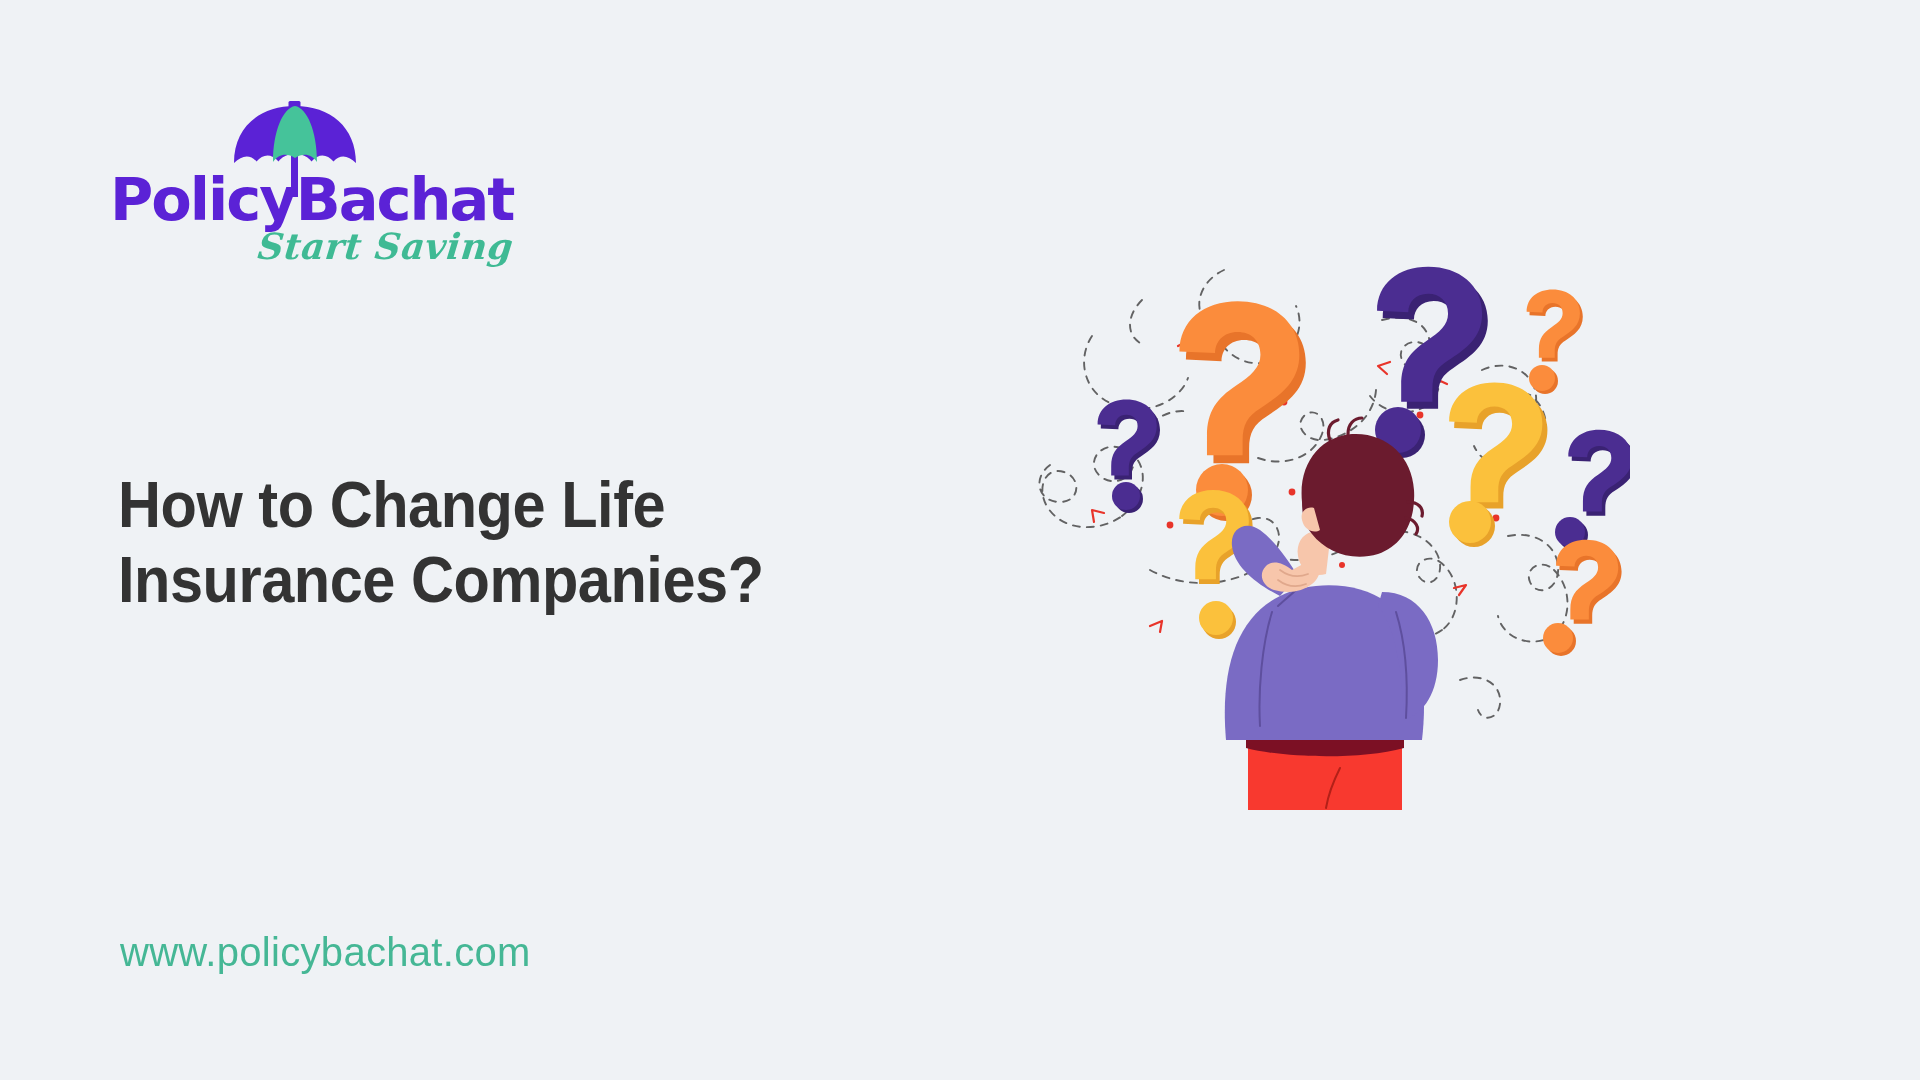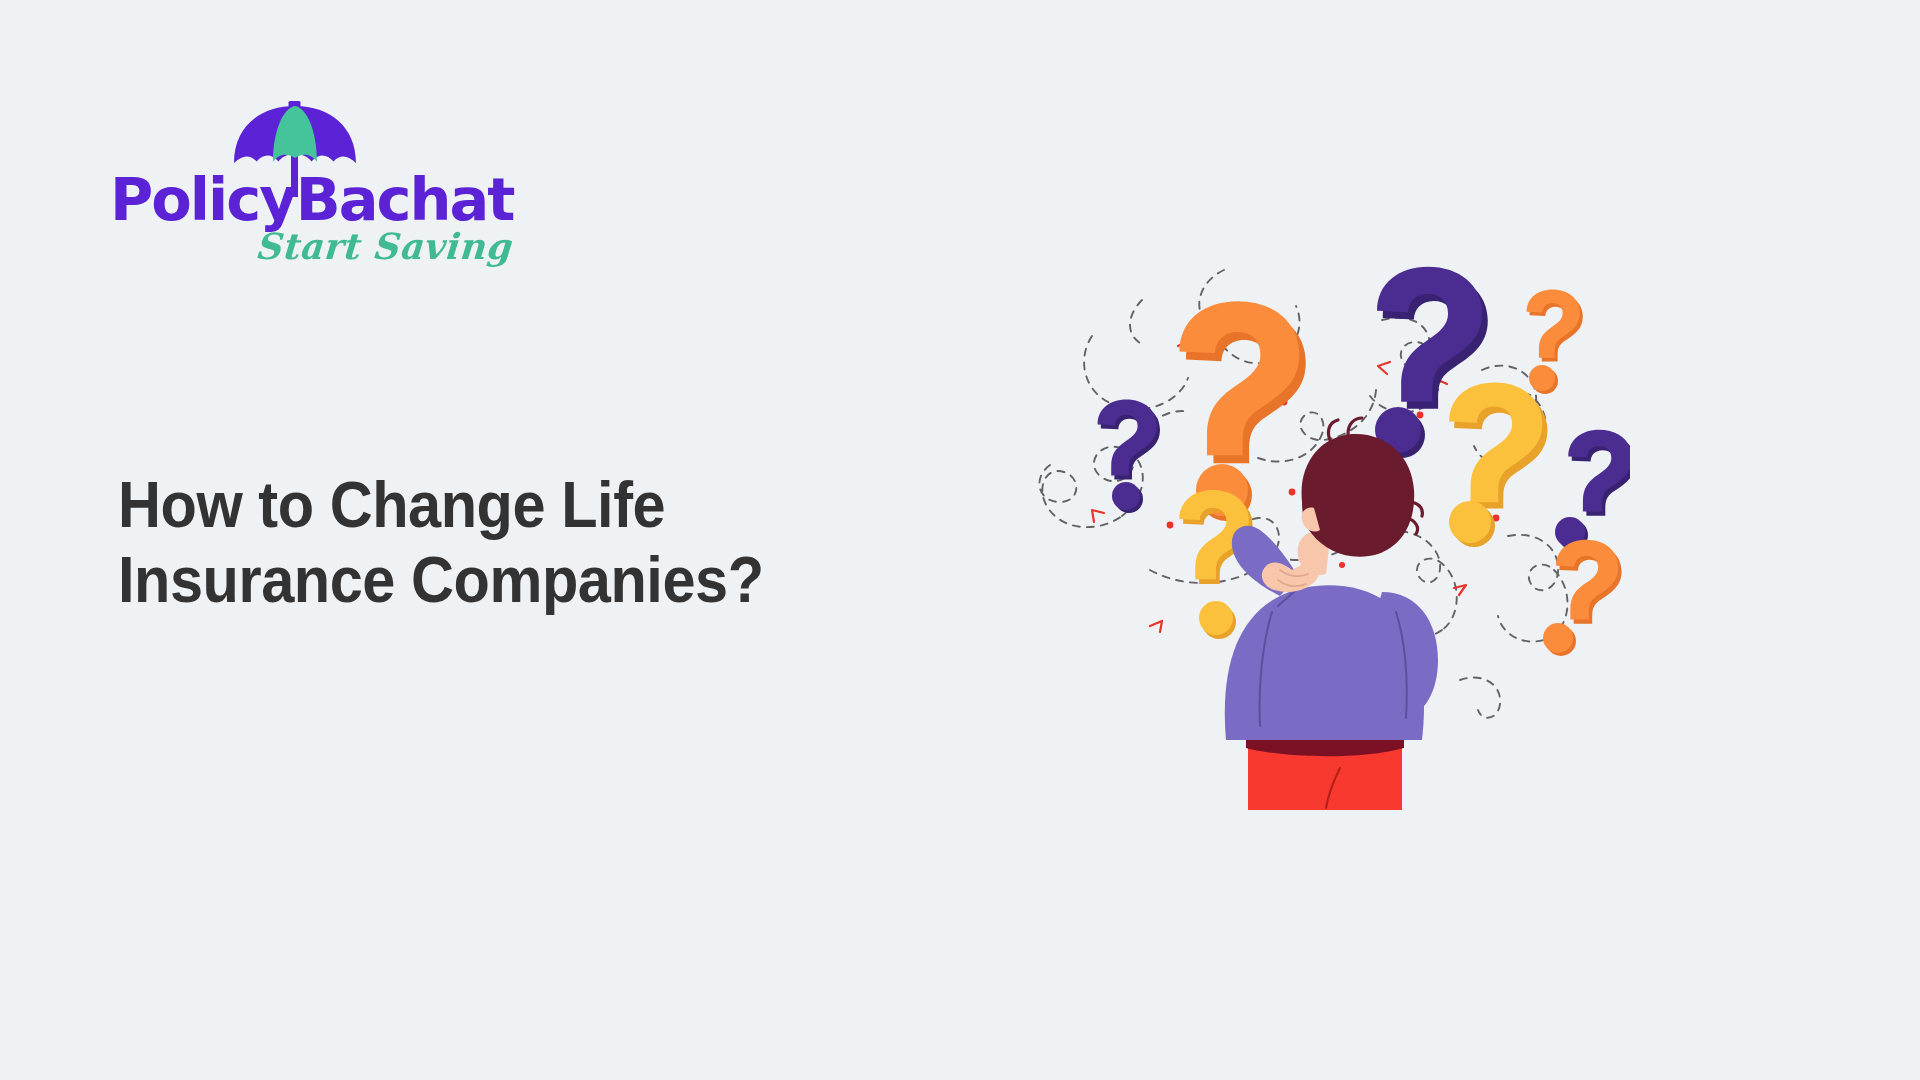--- a/index.html
+++ b/index.html
@@ -145,20 +145,21 @@
     <div class="logo-wordmark">PolicyBachat</div>
 
     <div class="logo-tagline">Start Saving</div>
   </div>
 
   <h1 class="headline">
     <span class="headline-line">How to Change Life</span>
     <span class="headline-line">Insurance Companies?</span>
   </h1>
 
+  <div class="site-url">www.policybachat.com</div>
 
   <div class="illustration">
     <svg viewBox="0 0 600 570" xmlns="http://www.w3.org/2000/svg">
 
       <defs>
 
         <g id="qmark">
           <path d="M12 33
                    C12 14 27 2 48 2
                    C70 2 86 15 86 35

